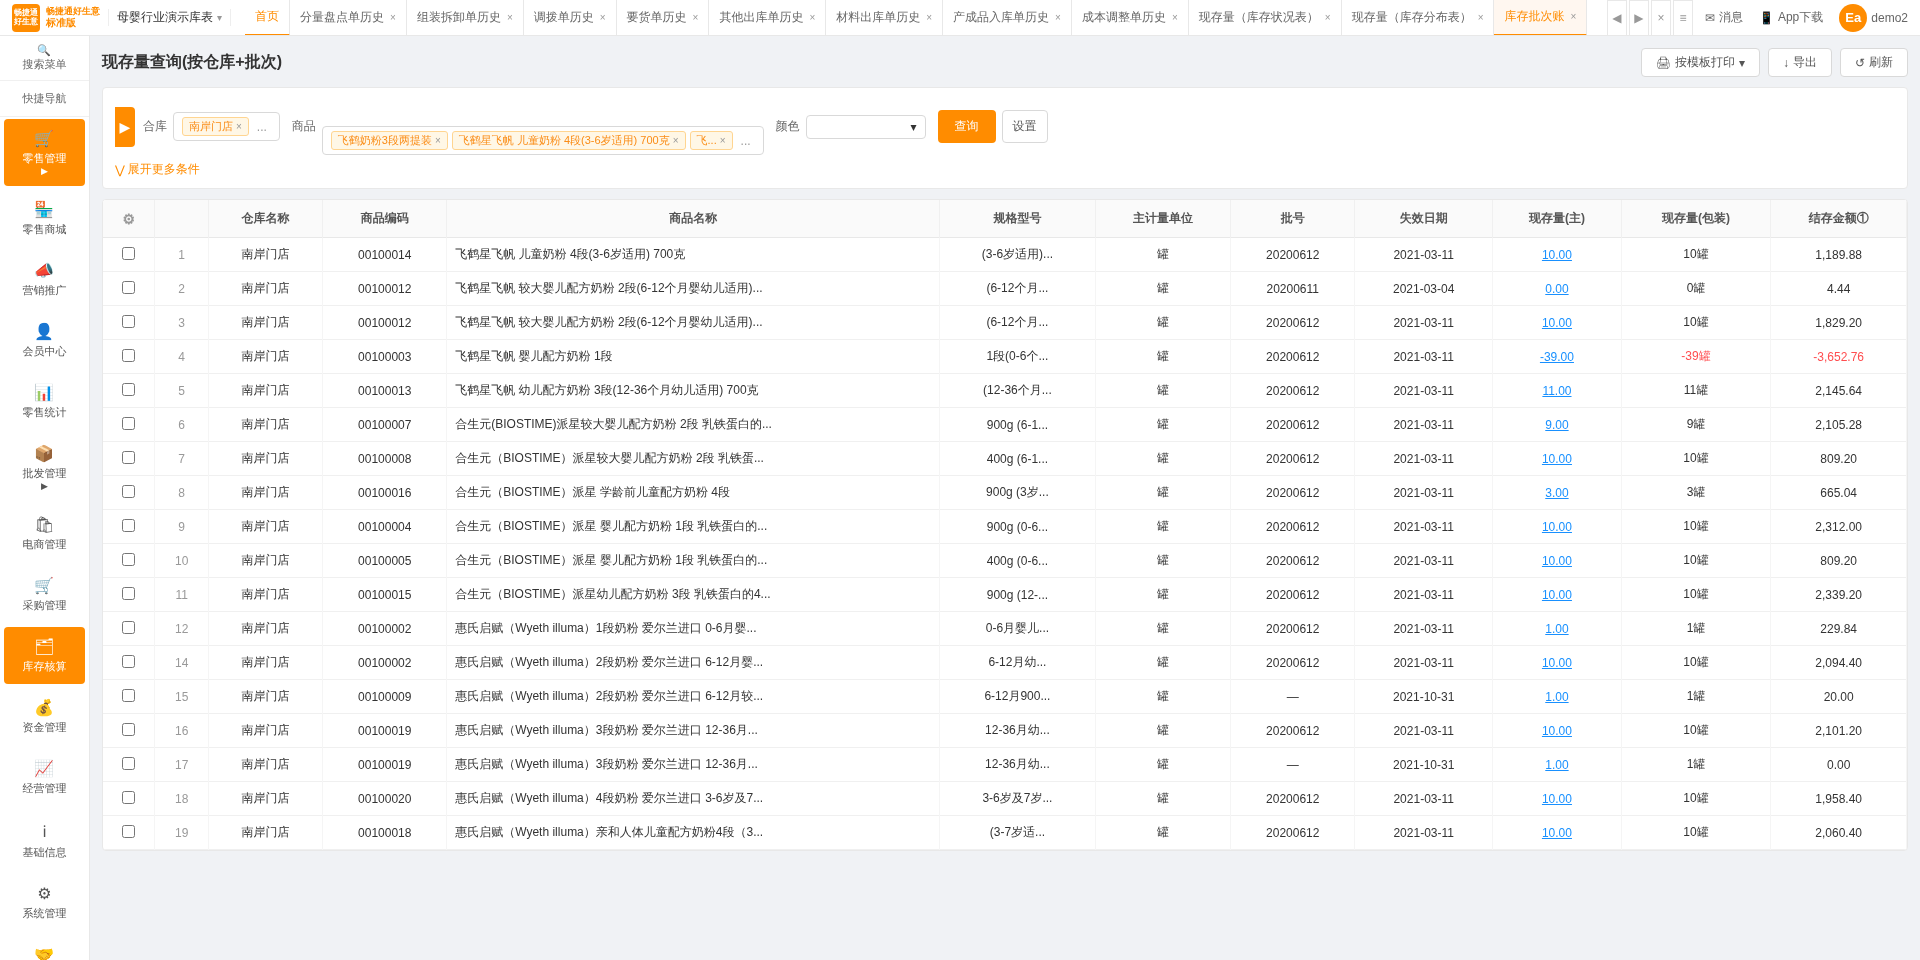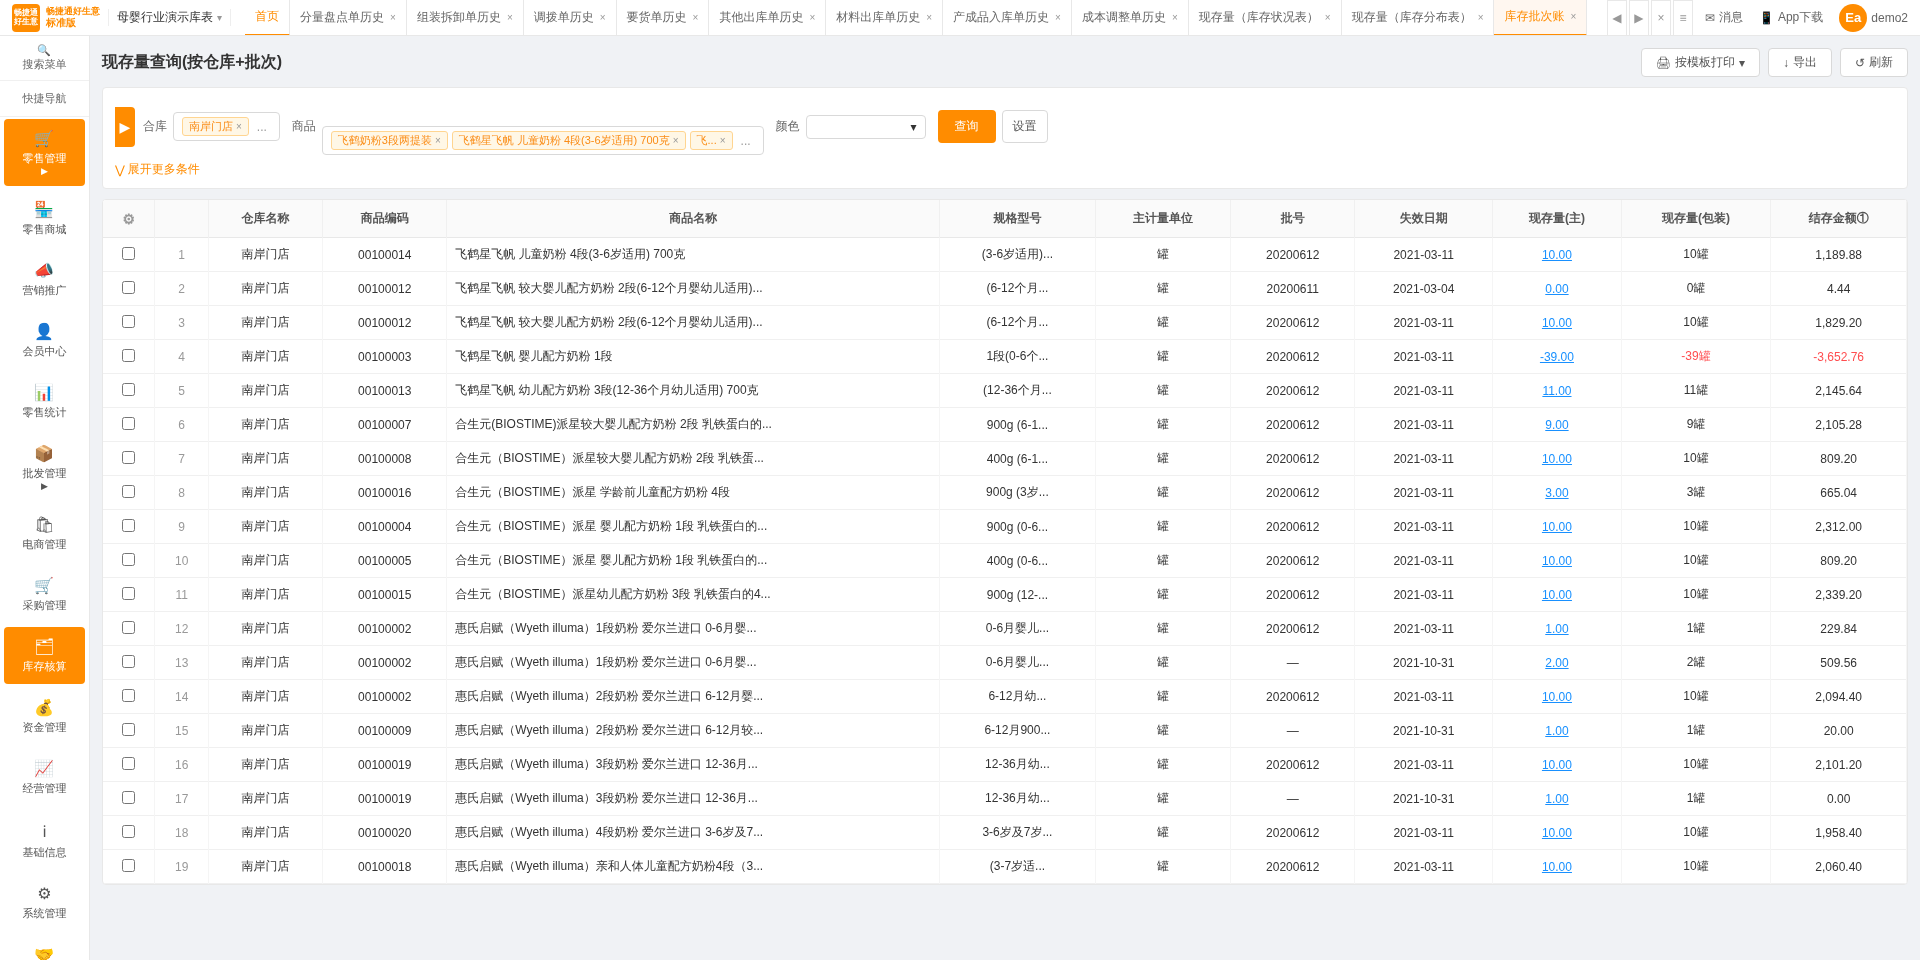--- a/index.html
+++ b/index.html
@@ -471,34 +471,20 @@
     <td>0-6月婴儿...</td>
     <td>罐</td>
     <td>20200612</td>
     <td>2021-03-11</td>
     <td class="link">1.00</td>
     <td class="">1罐</td>
     <td class="">229.84</td>
   </tr>
               <tr>
     <td style="text-align:center;"><input type="checkbox" style=""></td>
-    <td class="row-num">13</td>
-    <td>南岸门店</td>
-    <td>00100002</td>
-    <td class="text-left" style="max-width:280px;overflow:hidden;text-overflow:ellipsis;">惠氏启赋（Wyeth illuma）1段奶粉 爱尔兰进口 0-6月婴...</td>
-    <td>0-6月婴儿...</td>
-    <td>罐</td>
-    <td>—</td>
-    <td>2021-10-31</td>
-    <td class="link">2.00</td>
-    <td class="">2罐</td>
-    <td class="">509.56</td>
-  </tr>
-              <tr>
-    <td style="text-align:center;"><input type="checkbox" style=""></td>
     <td class="row-num">14</td>
     <td>南岸门店</td>
     <td>00100002</td>
     <td class="text-left" style="max-width:280px;overflow:hidden;text-overflow:ellipsis;">惠氏启赋（Wyeth illuma）2段奶粉 爱尔兰进口 6-12月婴...</td>
     <td>6-12月幼...</td>
     <td>罐</td>
     <td>20200612</td>
     <td>2021-03-11</td>
     <td class="link">10.00</td>
     <td class="">10罐</td>

